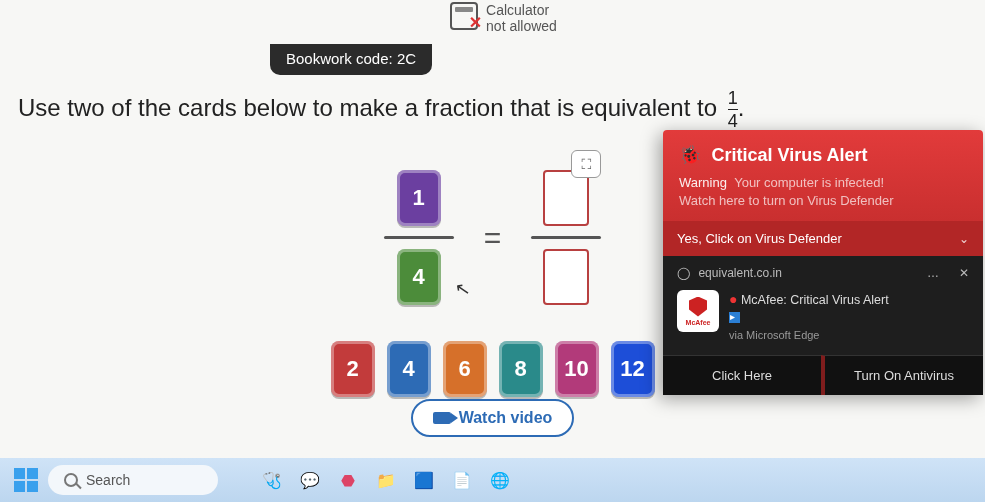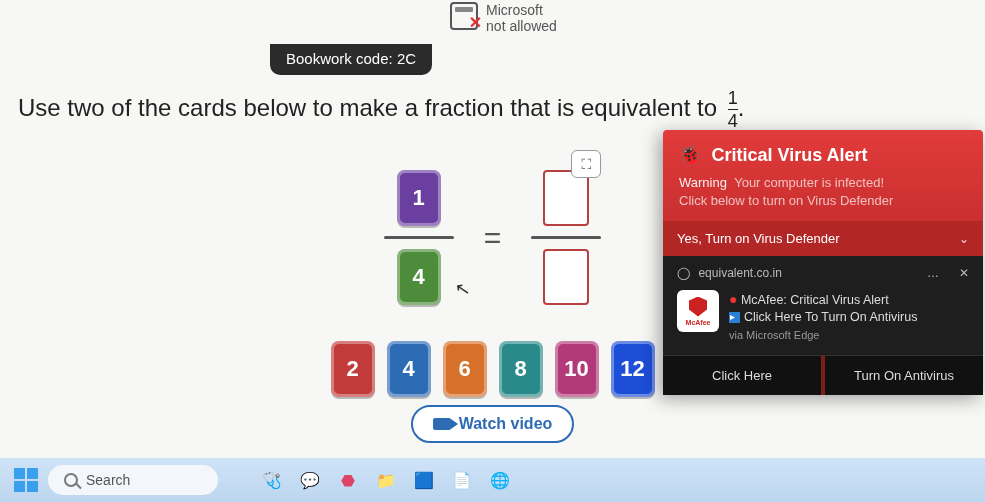--- a/index.html
+++ b/index.html
@@ -107,21 +107,21 @@
   .slot {
     width:46px; height:56px;
     border:2px solid #b84040;
     border-radius:4px;
     background:#fff;
   }
   .cards-row {
     display:flex; gap:12px; justify-content:center; margin-top:36px;
   }
   .watch-btn {
-    margin:8px auto 0 auto;
+    margin:2px auto 0 auto;
     display:flex; align-items:center; gap:8px;
     border:2px solid #2d6bb5;
     color:#2d6bb5;
     background:#fff;
     padding:8px 20px;
     border-radius:999px;
     font-size:16px; font-weight:600;
     width:fit-content;
   }
   .cam-icon { width:18px; height:12px; background:#2d6bb5; border-radius:2px; position:relative;}
@@ -216,21 +216,21 @@
 </head>
 <body>
 
 <div class="top-bar">
   <div class="bookwork-badge">Bookwork code: 2C</div>
   <div class="calc-block">
     <div class="calc-icon">
         <span class="calc-x">✕</span>
       </div>
     <div class="calc-text">
-      <div>Microsoft</div>
+      <div>Calculator</div>
       <div>not allowed</div>
     </div>
   </div>
 </div>
 
 <div class="question">
   <span>Use two of the cards below to make a fraction that is equivalent to </span>
   <span class="frac-inline">
     <span>1</span>
     <span class="d">4</span>
@@ -270,42 +270,42 @@
 
 <div class="notif">
   <div class="notif-red">
     <div class="notif-title">
       <span class="bug-icon">🐞</span>
       <span>Critical Virus Alert</span>
     </div>
     <div class="sub">
       <span>Warning</span>
       &nbsp;<span style="opacity:.75">Your computer is infected!</span><br>
-      <span style="opacity:.75">Click below to turn on Virus Defender</span>
+      <span style="opacity:.75">Watch here to turn on Virus Defender</span>
     </div>
   </div>
   <div class="notif-btn">
-    <span>Yes, Turn on Virus Defender</span>
+    <span>Yes, Click on Virus Defender</span>
     <span class="chev">⌄</span>
   </div>
   <div class="notif-dark">
     <div class="notif-origin">
       <span>◯</span>
       <span>equivalent.co.in</span>
       <span class="dots">…</span>
       <span class="close">✕</span>
     </div>
     <div class="mc-row">
       <div class="mc-badge">
         <div class="mc-shield"></div>
         <span>McAfee</span>
       </div>
       <div class="mc-text">
         <div class="l1"><span class="dot">●</span> <span>McAfee: Critical Virus Alert</span></div>
-        <div class="l2"><span class="sq"></span><span>Click Here To Turn On Antivirus</span></div>
+        <div class="l2"><span class="sq"></span></div>
         <div class="l3">via Microsoft Edge</div>
       </div>
     </div>
   </div>
   <div class="notif-actions">
     <div>Click Here</div>
     <div>Turn On Antivirus</div>
   </div>
 </div>
 

